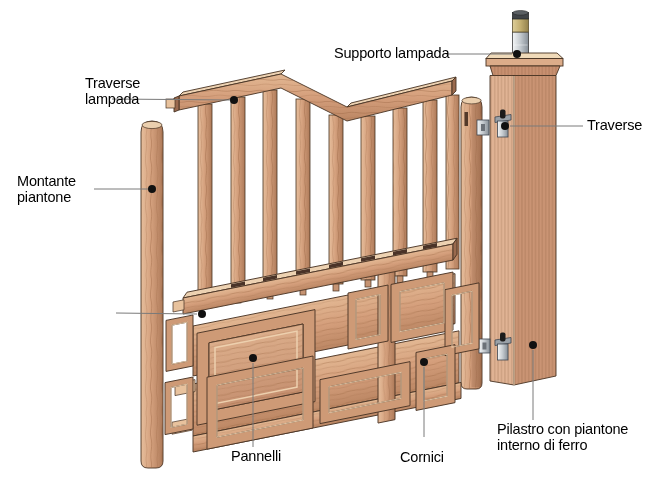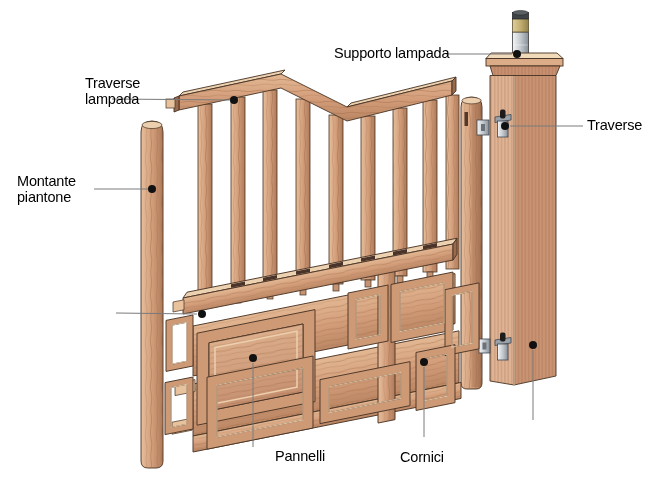--- a/index.html
+++ b/index.html
@@ -253,20 +253,24 @@
 <div class="lbl" style="left:17px;top:174px;">
   <span>Montante</span>
   <span>piantone</span>
 </div>
 <div class="lbl" style="left:334px;top:46px;">
   <span>Supporto lampada</span>
 </div>
 <div class="lbl" style="left:587px;top:118px;">
   <span>Traverse</span>
 </div>
-<div class="lbl" style="left:231px;top:449px;margin-left:44px;">
+<div class="lbl" style="left:231px;top:449px;">
   <span>Pannelli</span>
 </div>
 <div class="lbl" style="left:400px;top:450px;">
   <span>Cornici</span>
 </div>
+<div class="lbl" style="left:497px;top:422px;">
+  <span>Pilastro con piantone</span>
+  <span>interno di ferro</span>
+</div>
 
 </div>
 
 </body></html>

